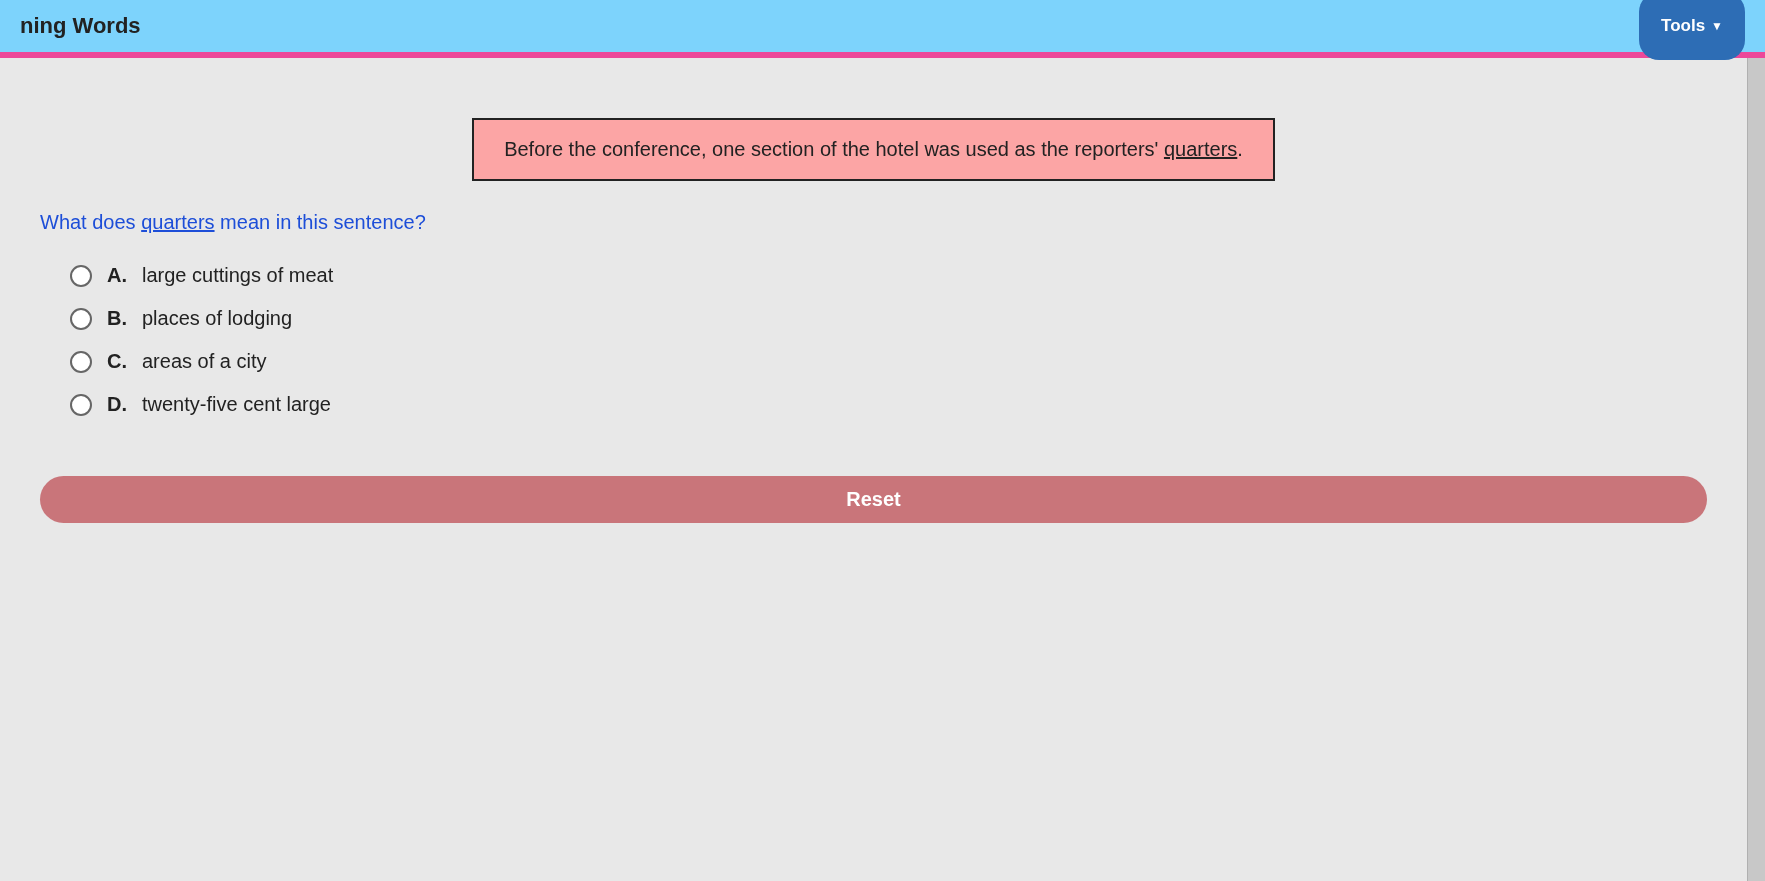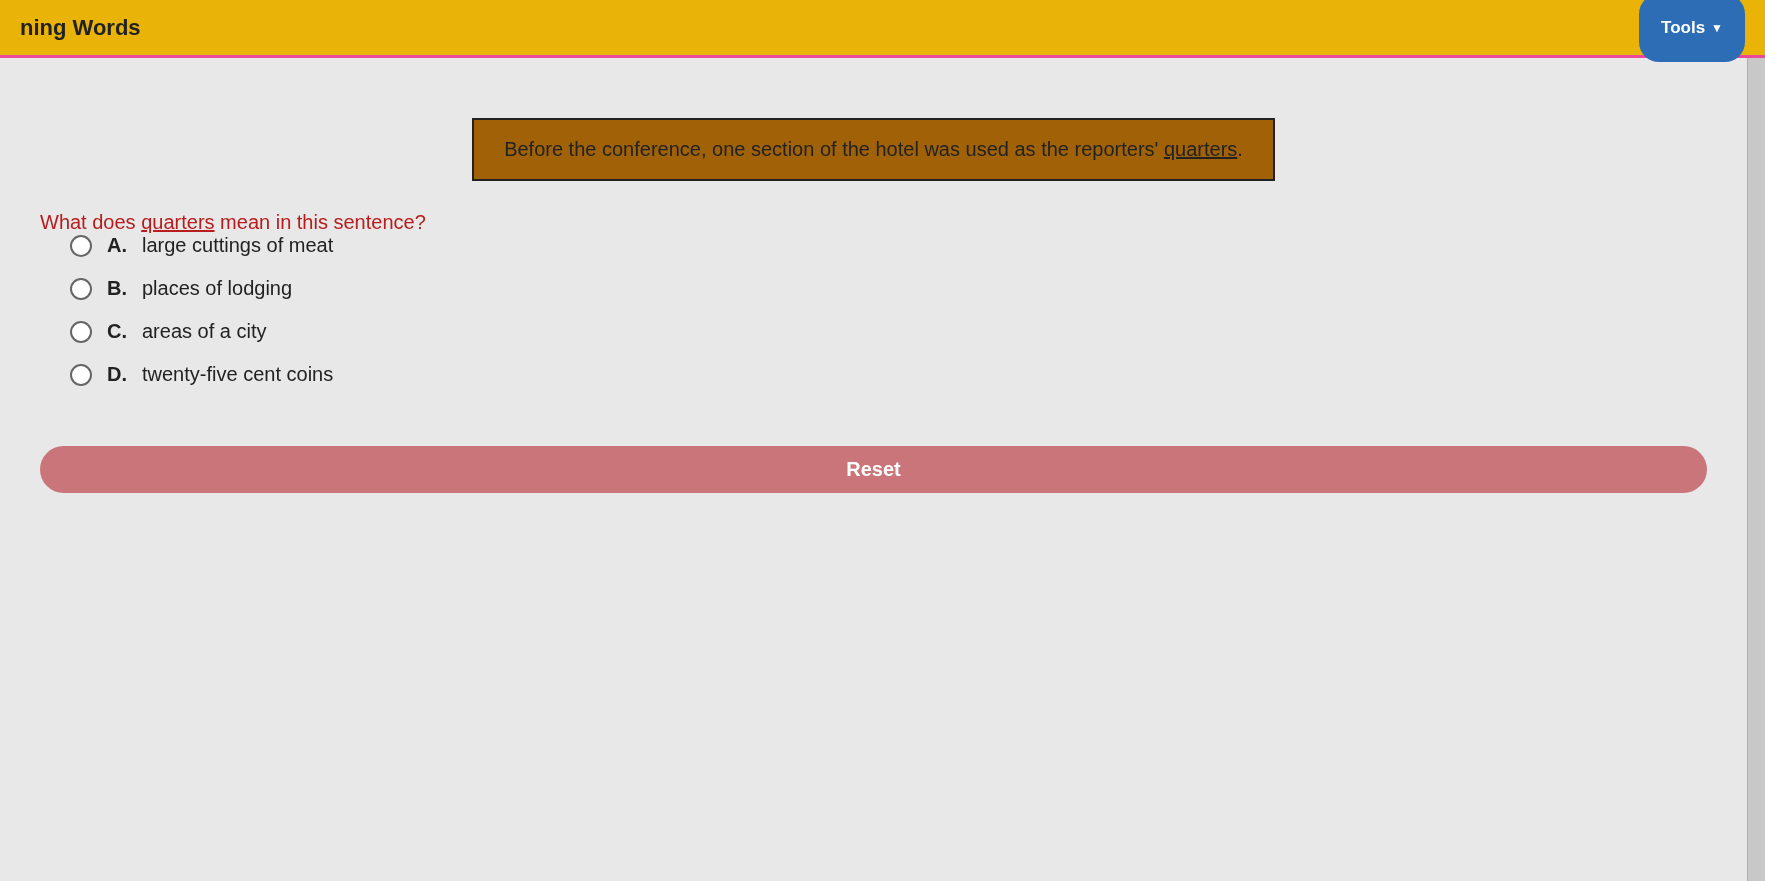--- a/index.html
+++ b/index.html
@@ -14,22 +14,22 @@
       background-color: #e8e8e8;
       font-family: Arial, sans-serif;
       overflow: hidden;
       position: relative;
     }
 
     
     .top-bar {
       width: 100%;
       height: 58px;
-      background-color: #eab308;
-      border-bottom: 3px solid #ec4899;
+      background-color: #7dd3fc;
+      border-bottom: 6px solid #ec4899;
       display: flex;
       align-items: center;
       justify-content: space-between;
       padding: 0 20px;
       position: relative;
     }
 
     .top-bar-title {
       font-size: 22px;
       font-weight: bold;
@@ -87,34 +87,35 @@
     
     .sentence-box-wrapper {
       display: flex;
       justify-content: center;
       margin: 40px 0 30px 0;
     }
 
     .sentence-box {
       border: 2px solid #222;
       padding: 18px 30px;
-      background-color: #a16207;
+      background-color: #fca5a5;
       font-size: 20px;
       color: #222;
       max-width: 900px;
     }
 
     .underlined {
       text-decoration: underline;
     }
 
     
     .question-text {
       font-size: 20px;
-      color: #b91c1c;
+      color: #1d4ed8;
+      margin-bottom: 30px;
     }
 
     
     .answer-options {
       display: flex;
       flex-direction: column;
       gap: 20px;
       margin-left: 30px;
     }
 
@@ -212,21 +213,21 @@
 
     <div class="answer-option">
       <div class="radio-circle"></div>
       <span class="option-label">C.</span>
       <span>areas of a city</span>
     </div>
 
     <div class="answer-option">
       <div class="radio-circle"></div>
       <span class="option-label">D.</span>
-      <span>twenty-five cent coins</span>
+      <span>twenty-five cent large</span>
     </div>
 
   </div>
 
   <div class="buttons-area">
     <button class="reset-button">Reset</button>
   </div>
 
 </div>
 

